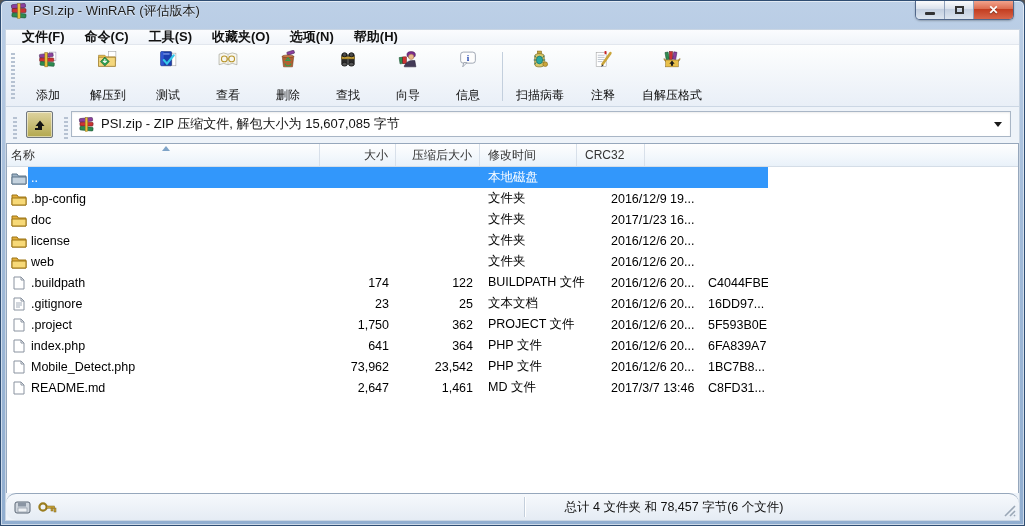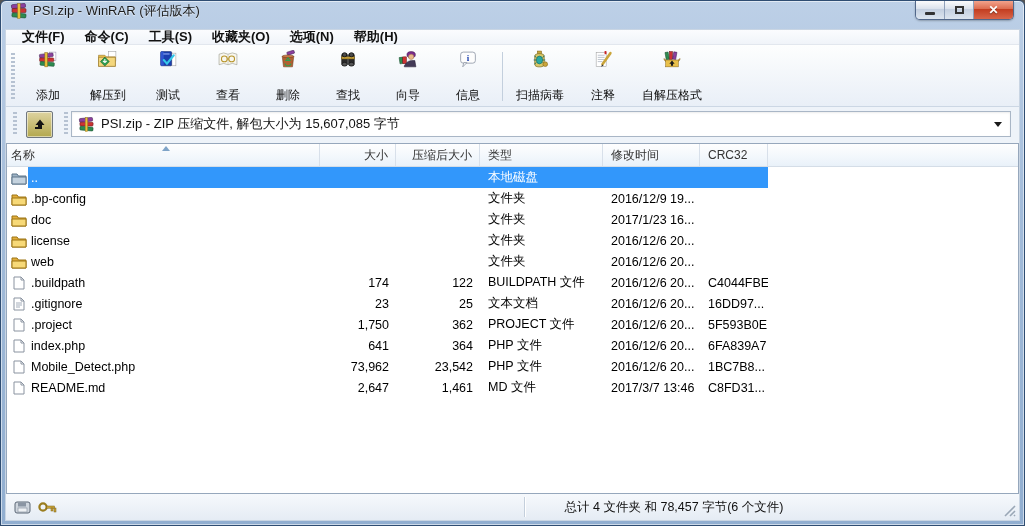--- a/index.html
+++ b/index.html
@@ -45,21 +45,21 @@
   .toolbar { height:62px; display:flex; align-items:stretch; background:linear-gradient(#fdfefe,#e9eff7);
     border-bottom:1px solid #ccd7e4; padding:2px 0 0 2px; }
   .grip-v { width:4px; margin:6px 3px; background:repeating-linear-gradient(to bottom,#b6c2d2 0 2px,transparent 2px 4px); }
   .tool-btn { display:flex; flex-direction:column; align-items:center; justify-content:flex-start;
     padding:3px 9px 2px; border-radius:3px; }
   .tool-btn svg { width:42px; height:38px; }
   .tool-label { font-size:12px; color:#101010; margin-top:17px; white-space:nowrap; }
   .tool-sep { width:1px; background:#c3cfdd; margin:5px 4px; }
 
   
-  .addressbar { height:36px; display:flex; align-items:center; padding:4px 8px 6px 4px; }
+  .addressbar { height:36px; display:flex; padding:4px 8px 6px 4px; }
   .up-button { width:27px; height:27px; border:1px solid #70777f; border-radius:2px; margin:0 8px 0 6px;
     background:linear-gradient(#ded3a0,#b3a84e); display:flex; align-items:center; justify-content:center;
     box-shadow: inset 0 0 0 1px rgba(255,255,255,.5);}
   .combo { flex:1; height:26px; background:#fff; border:1px solid #a9b6c6; display:flex; align-items:center;
     padding:0 8px 0 6px; box-shadow: inset 0 1px 2px rgba(0,0,0,.08); }
   .combo .zip-icon { width:17px; height:15px; margin-right:6px; flex:0 0 auto; }
   .combo-text { font-size:13px; color:#111; flex:1; white-space:nowrap; overflow:hidden; }
   .combo-arrow { width:0; height:0; border-left:4px solid transparent; border-right:4px solid transparent;
     border-top:5px solid #1a1a1a; margin-left:6px; }
 
@@ -82,21 +82,21 @@
   .c-name .row-icon { width:16px; height:14px; margin-right:4px; flex:0 0 auto; }
   .c-size { width:76px; text-align:right; padding-right:7px; }
   .c-packed { width:84px; text-align:right; padding-right:7px; }
   .c-type { width:123px; padding-left:8px; }
   .c-mtime { width:97px; padding-left:8px; }
   .c-crc { width:68px; padding-left:8px; }
   .file-row.selected .cell { color:#fff; }
 
   
   .statusbar { height:27px; flex:0 0 auto; background:linear-gradient(#f6f9fc,#e5ecf4);
-    border-top:1px solid #96a7bc; position:relative; display:flex; align-items:center; }
+    border-top:1px solid #96a7bc; position:relative; display:flex; align-items:center;border-radius:10px; }
   .status-icons { display:flex; align-items:center; gap:6px; padding:0 8px; }
   .status-sep { position:absolute; left:518px; top:3px; bottom:3px; width:1px; background:#c4cfdc; box-shadow:1px 0 0 #fff; }
   .status-text { position:absolute; left:528px; width:280px; text-align:center; font-size:12.5px; color:#111; }
   .resize-grip { position:absolute; right:2px; bottom:2px; width:14px; height:14px; }
 
   svg { display:block; }
 </style>
 </head>
 <body>
 
@@ -301,21 +301,20 @@
         <span class="combo-arrow"></span>
       </div>
     </div>
 
     <div class="listbox">
       <div class="listheader">
         <div class="hcell c-name">名称</div>
         <div class="sort-arrow"></div>
         <div class="hcell c-size right">大小</div>
         <div class="hcell c-packed right">压缩后大小</div>
-        <div class="hcell c-type">类型</div>
         <div class="hcell c-mtime">修改时间</div>
         <div class="hcell c-crc">CRC32</div>
         <div class="hcell h-fill"></div>
       </div>
 
       <div class="rows">
 
         <div class="file-row selected">
           <div class="hl"></div>
           <div class="cell c-name">

